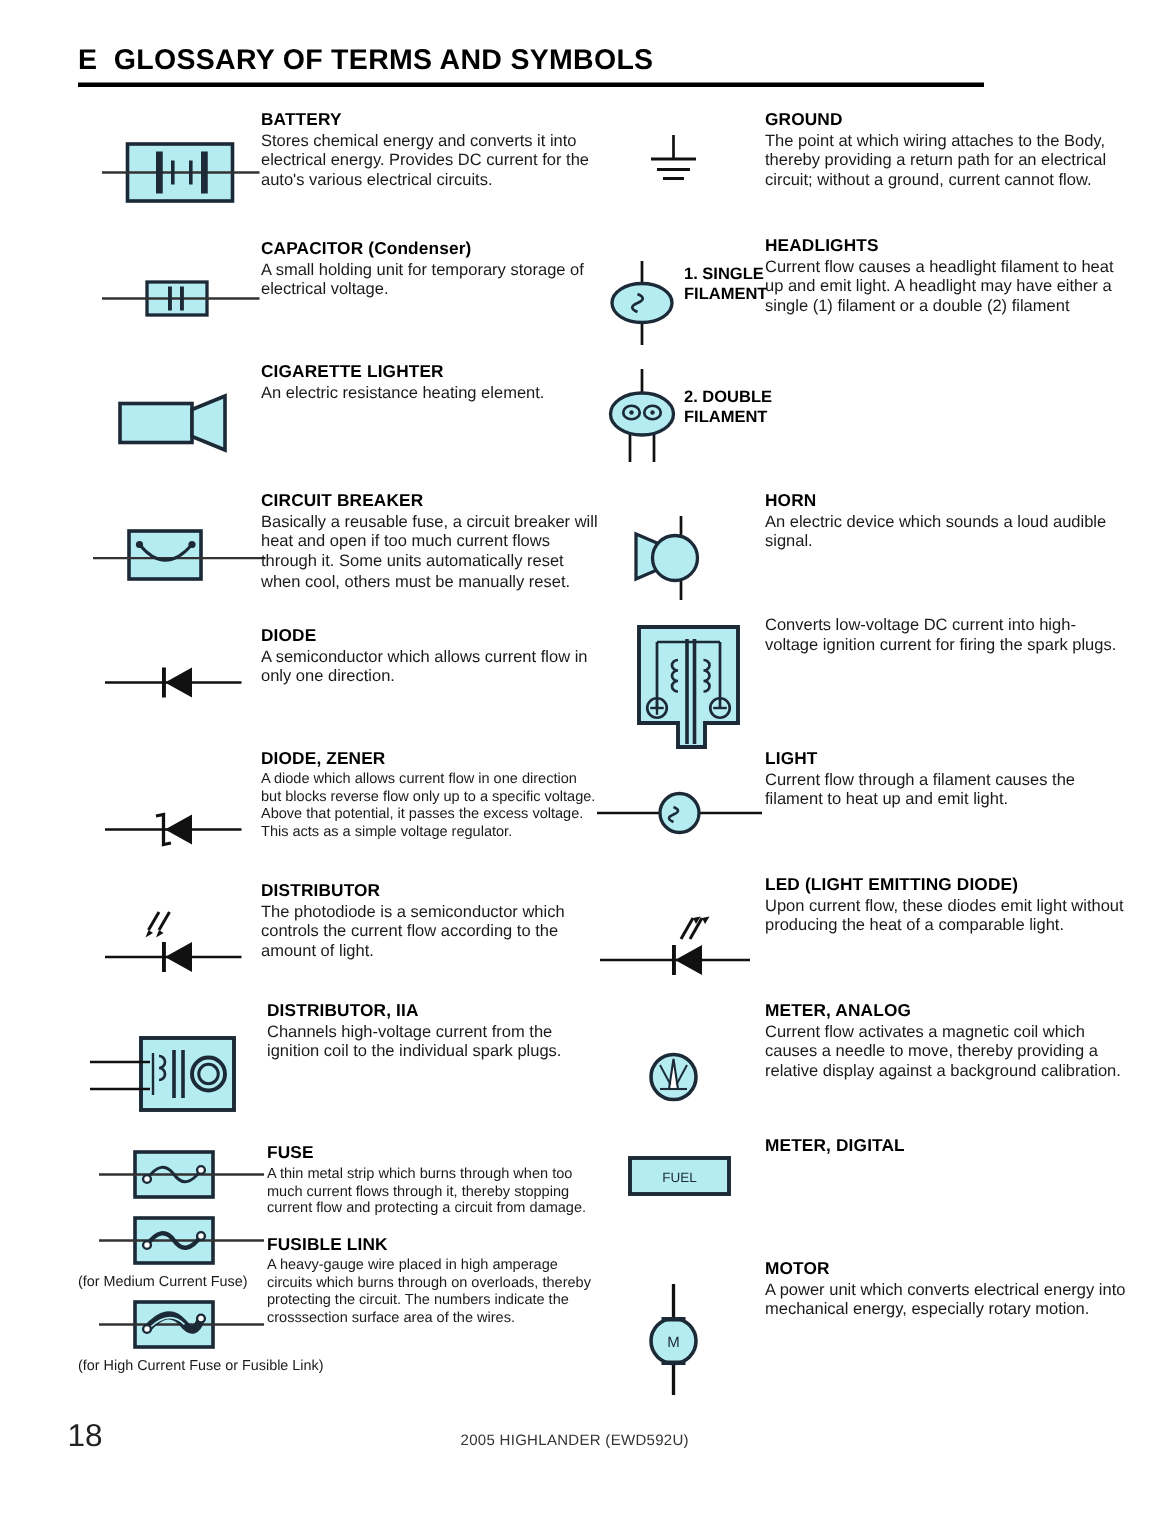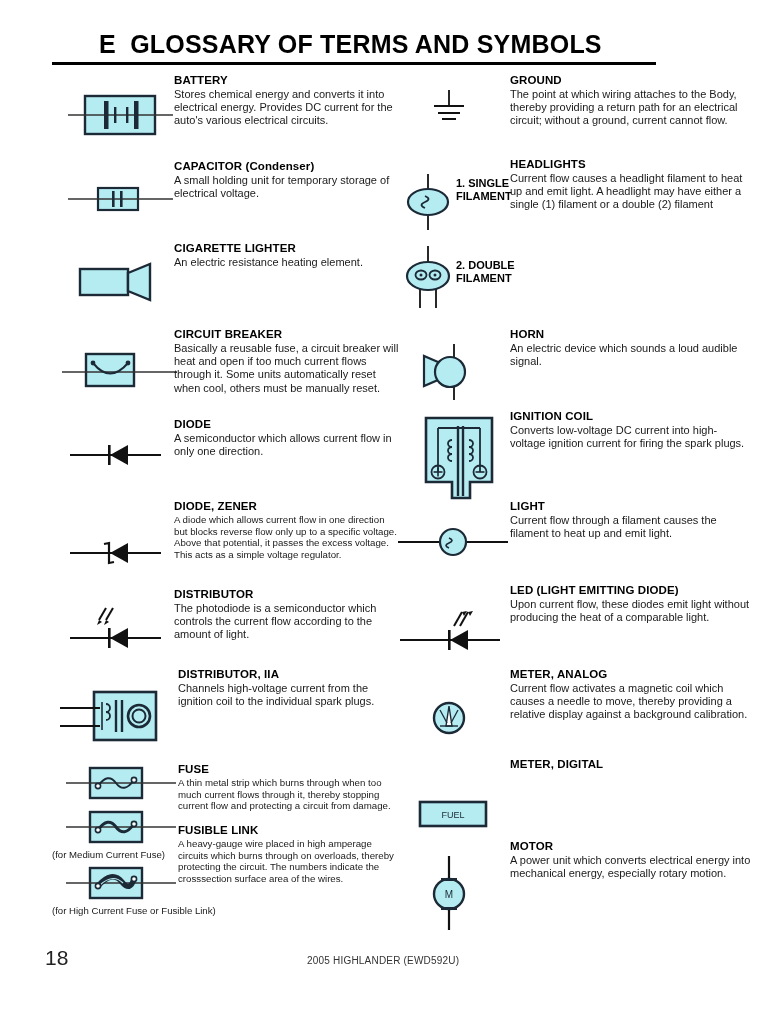--- a/index.html
+++ b/index.html
@@ -7,22 +7,22 @@
     width:768px;height:1024px;position:relative;overflow:hidden;
     font-family:"Liberation Sans", sans-serif;color:#111;
   }
   .page{position:absolute;inset:0;}
 
   
   .header{
     position:absolute;left:52px;top:30px;width:664px;
   }
   .header-title{
-    font-size:25px;font-weight:bold;letter-spacing:.2px;
-    color:#000;padding-bottom:3px;white-space:pre;margin-left:47px;
+    font-size:19px;font-weight:bold;letter-spacing:.2px;
+    color:#000;padding-bottom:3px;white-space:pre;
   }
   .header-rule{height:3px;background:#000;width:604px;}
 
   
   .col{position:absolute;top:0;}
   .col-left{left:52px;width:348px;}
   .col-right{left:400px;width:352px;}
 
   .entry{position:absolute;}
   .sym{position:absolute;}
@@ -323,21 +323,20 @@
           <path d="M34 26 a4 3.5 0 1 0 0 7 a4 3.5 0 1 0 0 7 a4 3.5 0 1 0 0 7" fill="none" stroke="#1b2a36" stroke-width="1.8"></path>
           <path d="M51 26 a4 3.5 0 1 1 0 7 a4 3.5 0 1 1 0 7 a4 3.5 0 1 1 0 7" fill="none" stroke="#1b2a36" stroke-width="1.8"></path>
           <circle cx="20" cy="58" r="6.5" fill="none" stroke="#1b2a36" stroke-width="1.8"></circle>
           <line x1="15.5" y1="58" x2="24.5" y2="58" stroke="#1b2a36" stroke-width="1.6"></line>
           <line x1="20" y1="53.5" x2="20" y2="62.5" stroke="#1b2a36" stroke-width="1.6"></line>
           <circle cx="62" cy="58" r="6.5" fill="none" stroke="#1b2a36" stroke-width="1.8"></circle>
           <line x1="57.5" y1="58" x2="66.5" y2="58" stroke="#1b2a36" stroke-width="1.6"></line>
         </svg>
       </div>
       <div class="txt" style="left:110px;top:0;width:242px;">
-        <div class="term">IGNITION COIL</div>
         <div class="desc">Converts low-voltage DC current into high-voltage ignition current for firing the spark plugs.</div>
       </div>
     </div>
 
     <div class="entry" style="top:500px;left:0;width:352px;">
       <div class="sym" style="left:-2px;top:18px;">
         <svg width="110" height="44" viewBox="0 0 110 44">
           <line x1="0" y1="24" x2="110" y2="24" stroke="#111" stroke-width="1.8"></line>
           <circle cx="55" cy="24" r="13" fill="#b5ecf2" stroke="#1b2a36" stroke-width="2.2"></circle>
           <path d="M51 20 q6 2.5 0 5 q-6 2.5 0 5" fill="none" stroke="#1b2a36" stroke-width="1.7"></path>
@@ -377,21 +376,21 @@
           <line x1="44" y1="20" x2="37" y2="33" stroke="#1b2a36" stroke-width="1.3"></line>
         </svg>
       </div>
       <div class="txt" style="left:110px;top:0;width:242px;">
         <div class="term">METER, ANALOG</div>
         <div class="desc">Current flow activates a magnetic coil which causes a needle to move, thereby providing a relative display against a background calibration.</div>
       </div>
     </div>
 
     <div class="entry" style="top:758px;left:0;width:352px;">
-      <div class="sym" style="left:14px;top:36px;text-align:center;">
+      <div class="sym" style="left:14px;top:6px;text-align:center;">
         <svg width="90" height="44" viewBox="0 0 90 44">
           <rect x="6" y="8" width="66" height="24" fill="#b5ecf2" stroke="#1b2a36" stroke-width="2.6"></rect>
           <text x="39" y="24" font-family="Liberation Sans, sans-serif" font-size="9" fill="#1b2a36" text-anchor="middle">FUEL</text>
         </svg>
       </div>
       <div class="txt" style="left:110px;top:0;width:242px;">
         <div class="term">METER, DIGITAL</div>
       </div>
     </div>
 

